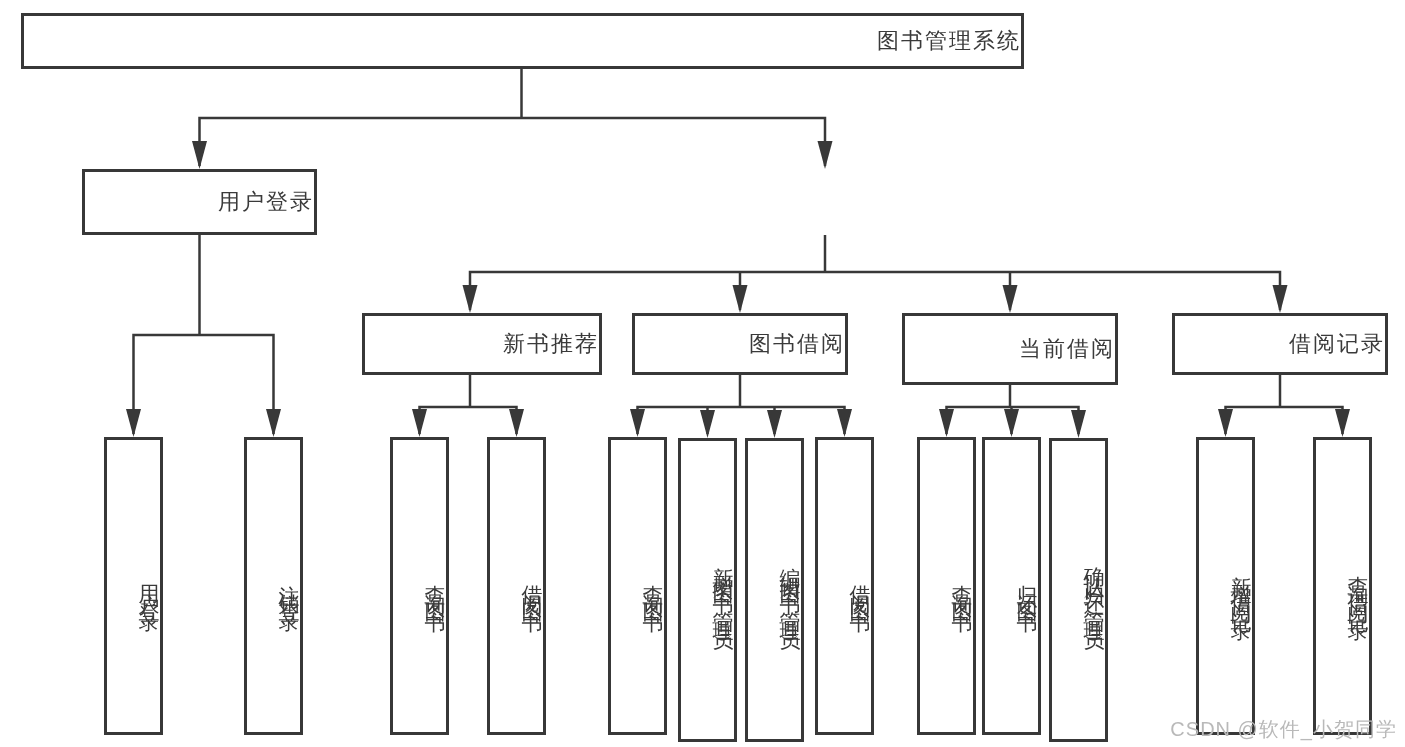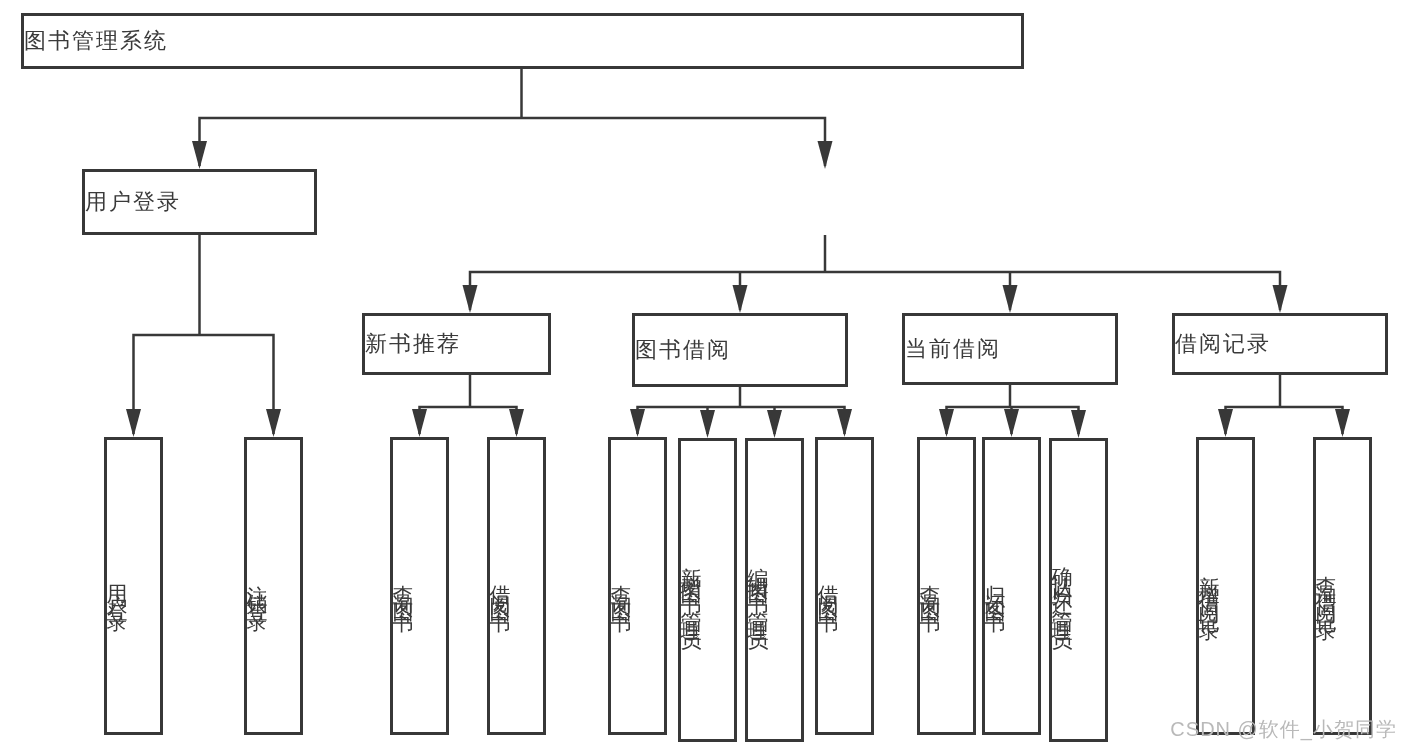--- a/index.html
+++ b/index.html
@@ -3,21 +3,21 @@
 <meta charset="utf-8">
 <style>
   html,body{margin:0;padding:0;background:#ffffff;}
   .stage{
     position:relative;width:1405px;height:747px;background:#ffffff;overflow:hidden;
     font-family:"Liberation Sans",sans-serif;color:#3a3a3a;
   }
   .connectors{position:absolute;left:0;top:0;z-index:0;}
   .box{
     position:absolute;box-sizing:border-box;background:#ffffff;
-    border:3px solid #383838;display:flex;align-items:center;justify-content:flex-start;
+    border:3px solid #383838;display:flex;align-items:center;justify-content:flex-end;
     z-index:1;
   }
   .hlabel{font-size:22px;letter-spacing:2px;color:#3a3a3a;white-space:nowrap;}
   .leaf .vlabel{
     writing-mode:vertical-rl;text-orientation:mixed;
     font-size:21px;letter-spacing:9px;color:#3a3a3a;line-height:1;
   }
   .watermark{
     position:absolute;right:8px;bottom:4px;z-index:2;
     font-size:20px;color:#b9b9b9;letter-spacing:1px;white-space:nowrap;
@@ -74,24 +74,24 @@
   </svg>
 
   <div class="box" style="left:21px;top:13px;width:1003px;height:56px">
     <span class="hlabel">图书管理系统</span>
   </div>
 
   <div class="box" style="left:82px;top:169px;width:235px;height:66px">
     <span class="hlabel">用户登录</span>
   </div>
 
-  <div class="box" style="left:362px;top:313px;width:189px;height:62px">
+  <div class="box" style="left:362px;top:313px;width:240px;height:62px">
     <span class="hlabel">新书推荐</span>
   </div>
-  <div class="box" style="left:632px;top:313px;width:216px;height:74px">
+  <div class="box" style="left:632px;top:313px;width:216px;height:62px">
     <span class="hlabel">图书借阅</span>
   </div>
   <div class="box" style="left:902px;top:313px;width:216px;height:72px">
     <span class="hlabel">当前借阅</span>
   </div>
   <div class="box" style="left:1172px;top:313px;width:216px;height:62px">
     <span class="hlabel">借阅记录</span>
   </div>
 
   <div class="box leaf" style="left:104px;top:437px;width:59px;height:298px">

